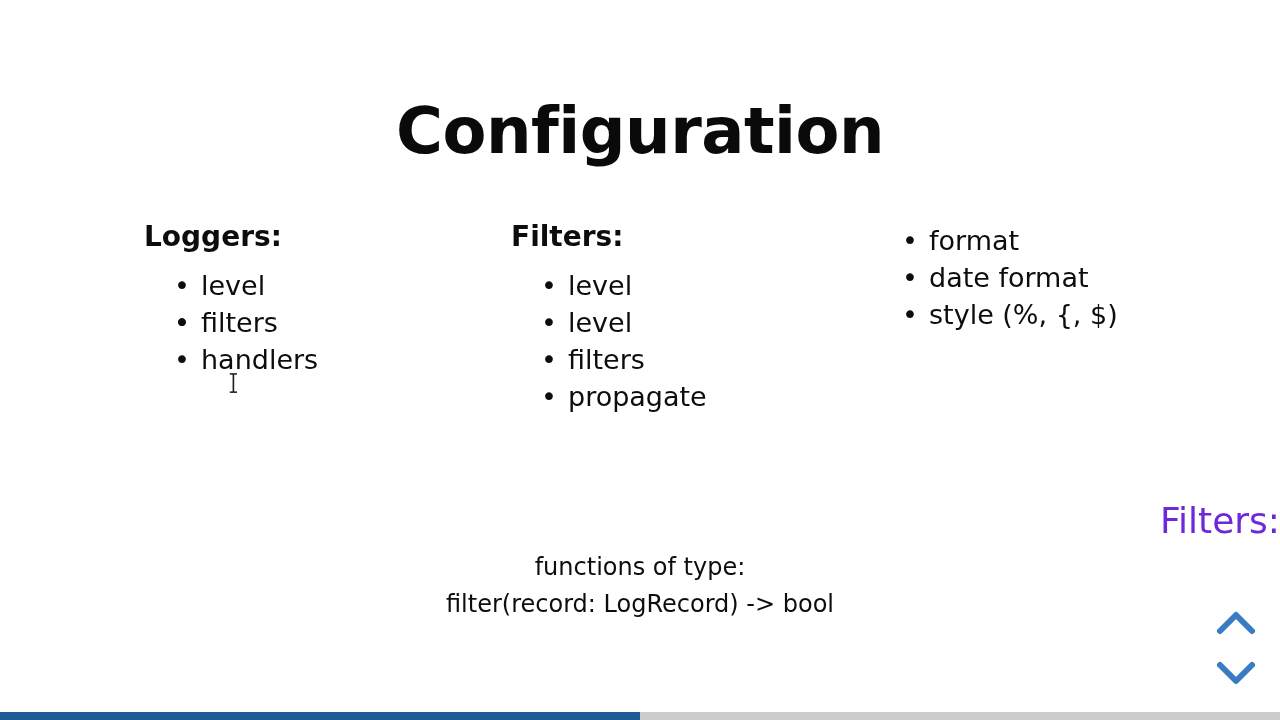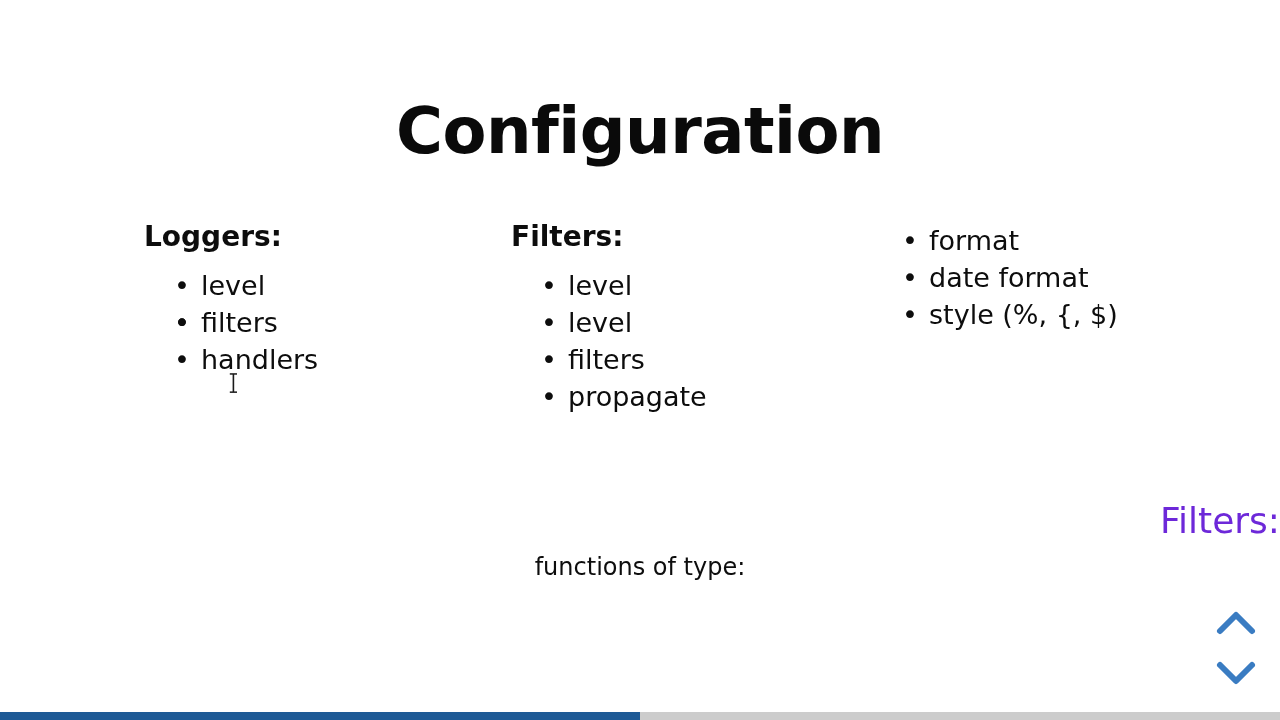--- a/index.html
+++ b/index.html
@@ -225,20 +225,21 @@
           <span>style (%, {, $)</span>
         </li>
       </ul>
     </div>
 
   </div>
 
   <div class="filters-block">
     <div class="filters-heading">Filters:</div>
     <div class="filters-line">functions of type:</div>
+    <div class="filters-line">filter(record: LogRecord) -&gt; bool</div>
   </div>
 
   <div class="nav-arrows">
     <div class="nav-arrow nav-up">
       <svg width="52" height="40" viewBox="0 0 52 40" aria-hidden="true">
         <polyline points="10,27 26,11 42,27" fill="none" stroke="#3a7cc2" stroke-width="6" stroke-linecap="round" stroke-linejoin="round"></polyline>
       </svg>
     </div>
     <div class="nav-arrow nav-down">
       <svg width="52" height="40" viewBox="0 0 52 40" aria-hidden="true">

